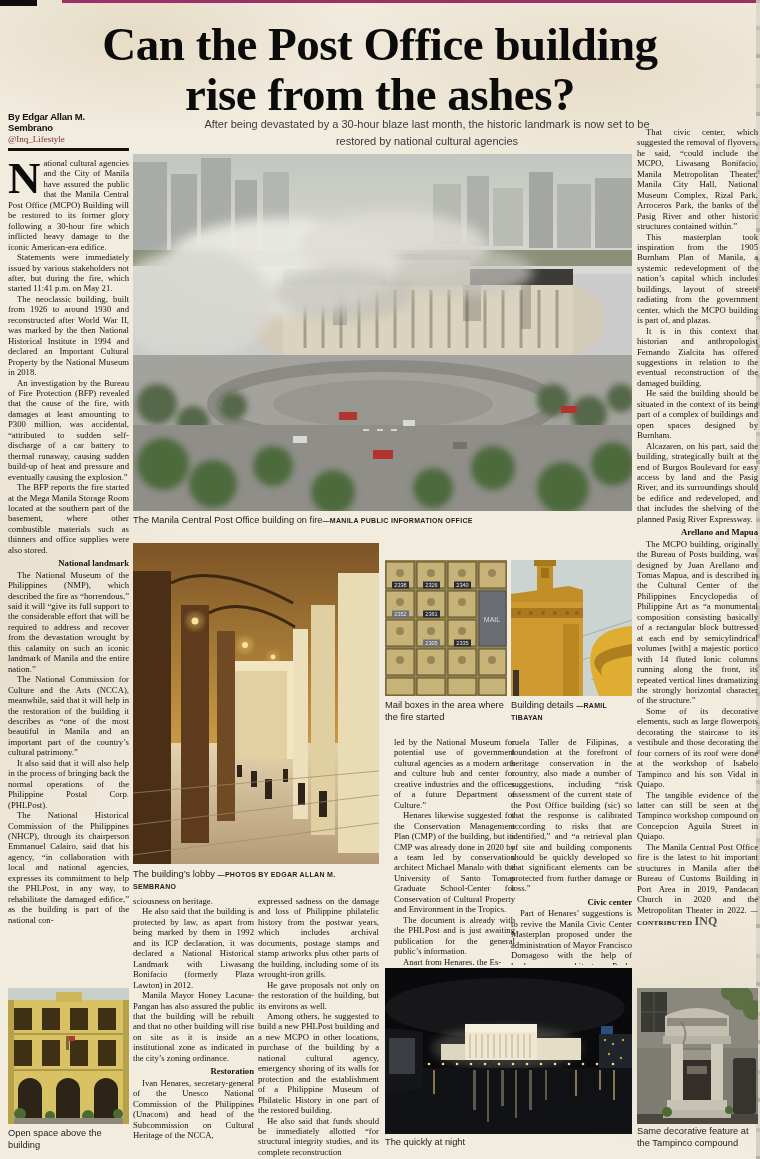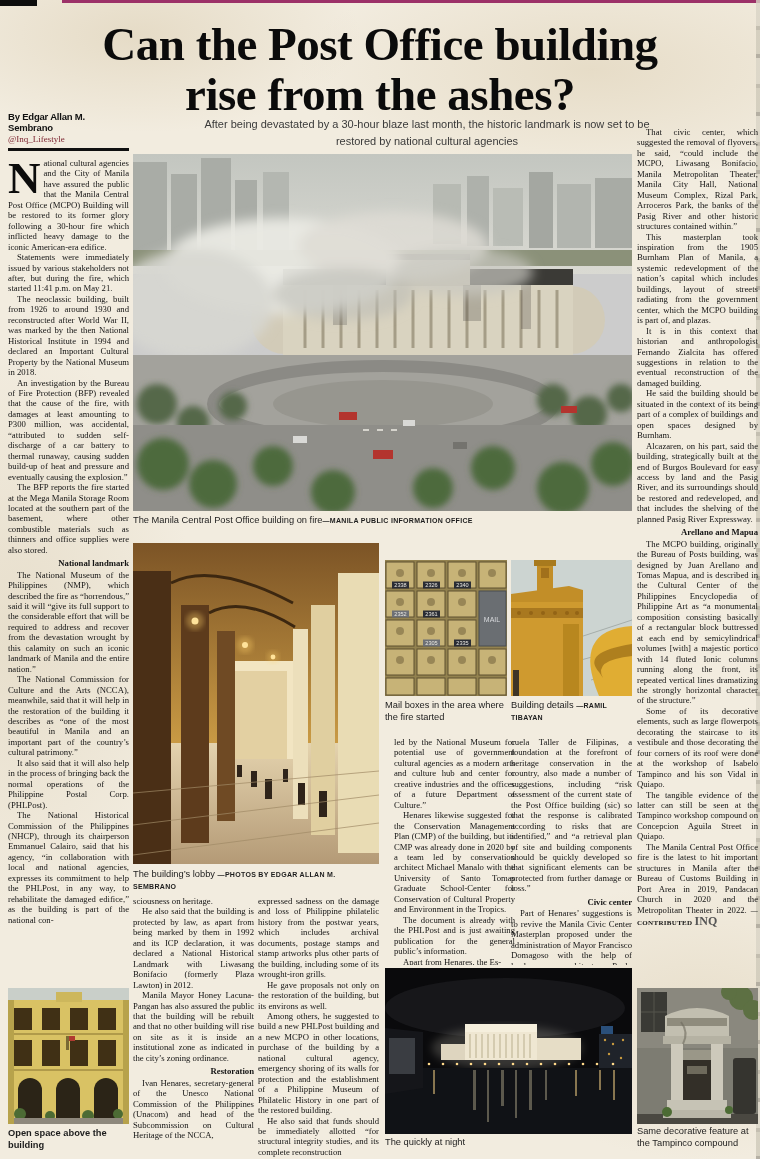--- a/index.html
+++ b/index.html
@@ -32,21 +32,21 @@
   }
   .col { position:absolute; width:121px; font-size:8.7px; line-height:10.45px; text-align:justify; overflow:hidden; }
   .col p { text-indent:9px; }
   .col p.first { text-indent:0; }
   .subhead { text-align:right; font-weight:700; text-indent:0 !important; padding:3px 0 1px 0; }
   .dropcap { float:left; font-weight:700; font-size:45px; line-height:34px; padding:3px 3px 0 0; color:#0c0c0c; }
   .photo { position:absolute; overflow:hidden; background:#ccc; }
   .photo svg { display:block; width:100%; height:100%; }
   .caption { position:absolute; font-family:"Liberation Sans", sans-serif; font-size:9.3px; line-height:11.5px; color:#1d1d1d; }
   .credit { font-weight:700; font-size:7px; letter-spacing:.3px; }
-  .caption-bold { font-weight:700; }
+  .caption-bold { font-weight:400; }
   .inq { font-weight:700; font-size:12px; color:#555; }
 </style>
 </head>
 <body>
 
 <div class="page">
 
   <div class="topbar" style="background:#9c3168"></div>
   <div class="topcorner"></div>
   <div class="edgestrip"></div>
@@ -512,21 +512,21 @@
     <p class="first">cuela Taller de Filipinas, a foundation at the forefront of heritage conservation in the country, also made a number of suggestions, including “risk assessment of the current state of the Post Office building (sic) so that the response is calibrated according to risks that are identified,” and “a retrieval plan of site and building components should be quickly developed so that significant elements can be protected from further damage or loss.”</p>
     <p class="subhead">Civic center</p>
     <p>Part of Henares’ suggestions is to revive the Manila Civic Center Masterplan proposed under the administration of Mayor Francisco Domagoso with the help of landscape architect Paulo Alcazaren.</p>
   </div>
 
   <div class="col" style="left:637px; top:127px; height:858px;">
     <p>That civic center, which suggested the removal of flyovers, he said, “could include the MCPO, Liwasang Bonifacio, Manila Metropolitan Theater, Manila City Hall, National Museum Complex, Rizal Park, Arroceros Park, the banks of the Pasig River and other historic structures contained within.”</p>
     <p>This masterplan took inspiration from the 1905 Burnham Plan of Manila, a systemic redevelopment of the nation’s capital which includes buildings, layout of streets radiating from the government center, which the MCPO building is part of, and plazas.</p>
     <p>It is in this context that historian and anthropologist Fernando Zialcita has offered suggestions in relation to the eventual reconstruction of the damaged building.</p>
     <p>He said the building should be situated in the context of its being part of a complex of buildings and open spaces designed by Burnham.</p>
-    <p>Alcazaren, on his part, said the building, strategically built at the end of Burgos Boulevard for easy access by land and the Pasig River, and its surroundings should be restored and redeveloped, and that includes the shelving of the planned Pasig River Expressway.</p>
+    <p>Alcazaren, on his part, said the building, strategically built at the end of Burgos Boulevard for easy access by land and the Pasig River, and its surroundings should be edifice and redeveloped, and that includes the shelving of the planned Pasig River Expressway.</p>
     <p class="subhead">Arellano and Mapua</p>
     <p>The MCPO building, originally the Bureau of Posts building, was designed by Juan Arellano and Tomas Mapua, and is described in the Cultural Center of the Philippines Encyclopedia of Philippine Art as “a monumental composition consisting basically of a rectangular block buttressed at each end by semicylindrical volumes [with] a majestic portico with 14 fluted Ionic columns running along the front, its repeated vertical lines dramatizing the strongly horizontal character of the structure.”</p>
     <p>Some of its decorative elements, such as large flowerpots decorating the staircase to its vestibule and those decorating the four corners of its roof were done at the workshop of Isabelo Tampinco and his son Vidal in Quiapo.</p>
     <p>The tangible evidence of the latter can still be seen at the Tampinco workshop compound on Concepcion Aguila Street in Quiapo.</p>
     <p><span>The Manila Central Post Office fire is the latest to hit important structures in Manila after the Bureau of Customs Building in Port Area in 2019, Pandacan Church in 2020 and the Metropolitan Theater in 2022.</span> <span class="credit">—CONTRIBUTED</span> <span class="inq">INQ</span></p>
   </div>
 
 </div>
 
 </body></html>

